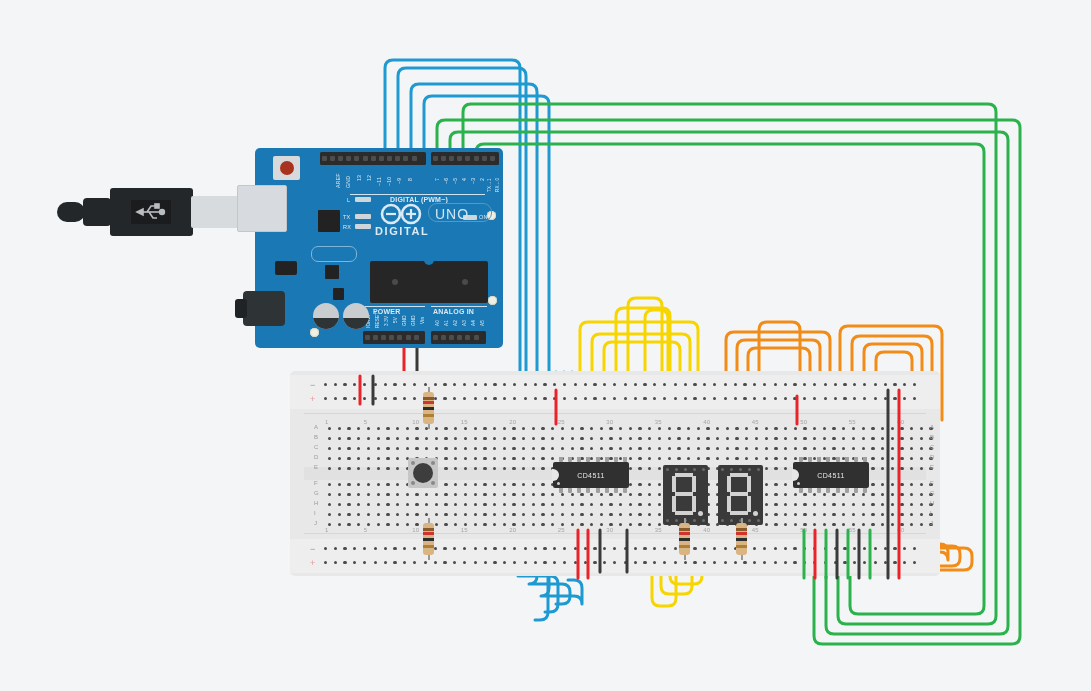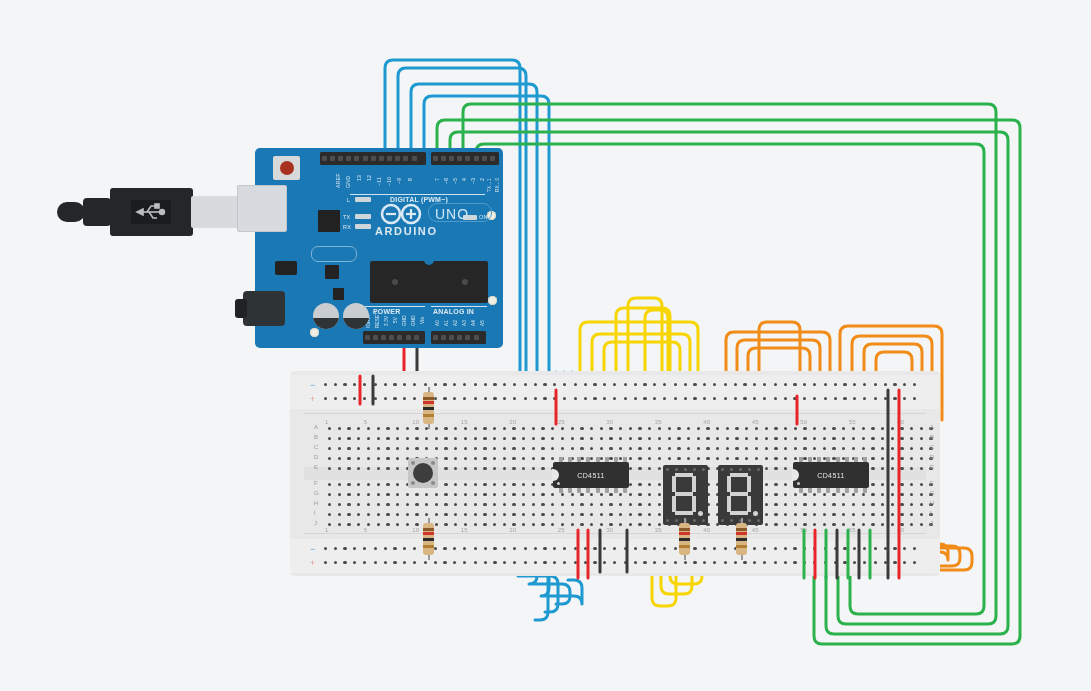--- a/index.html
+++ b/index.html
@@ -246,21 +246,21 @@
     <div class="led" style="left:208px;top:67px;width:14px;"></div>
     <div class="ardtxt" style="left:224px;top:66px;font-size:5.5px;">ON</div>
 
     <svg class="logo-inf" style="left:123px;top:55px;" viewBox="0 0 46 22">
       <circle cx="13" cy="11" r="9" fill="none" stroke="#dbeaf4" stroke-width="2.6"></circle>
       <circle cx="33" cy="11" r="9" fill="none" stroke="#dbeaf4" stroke-width="2.6"></circle>
       <line x1="8" y1="11" x2="18" y2="11" stroke="#dbeaf4" stroke-width="2.2"></line>
       <line x1="28" y1="11" x2="38" y2="11" stroke="#dbeaf4" stroke-width="2.2"></line>
       <line x1="33" y1="6" x2="33" y2="16" stroke="#dbeaf4" stroke-width="2.2"></line>
     </svg>
-    <div class="ardtxt" style="left:120px;top:77px;font-size:11px;letter-spacing:1.6px;font-weight:bold;">ARDUINO</div>
+    <div class="ardtxt" style="left:120px;top:77px;font-size:11px;letter-spacing:1.6px;font-weight:bold;">DIGITAL</div>
     <div class="pill" style="left:173px;top:55px;"></div>
     <div class="ardtxt" style="left:180px;top:58px;font-size:14px;letter-spacing:1px;color:#cfe6f5;">UNO</div>
 
     <div class="chip-ic" style="left:115px;top:113px;width:118px;height:42px;">
       <div class="notch"></div>
       <div class="dot" style="left:22px;top:18px;"></div>
       <div class="dot" style="left:92px;top:18px;"></div>
     </div>
 
     <div class="smd" style="left:63px;top:62px;width:22px;height:22px;"></div>

